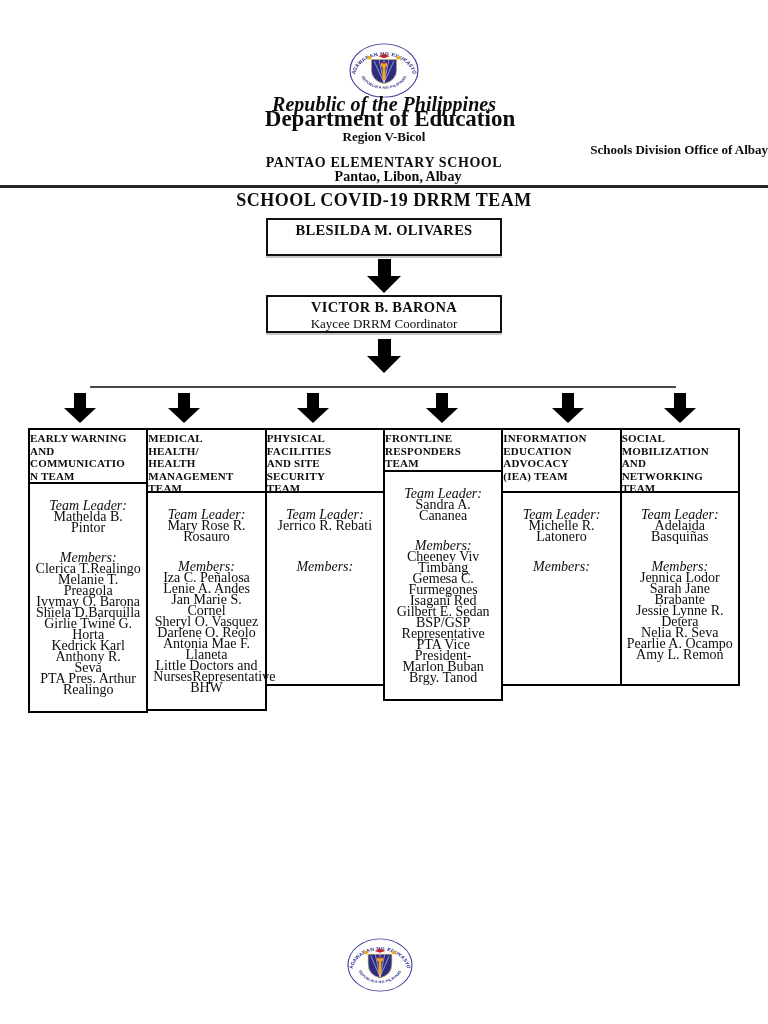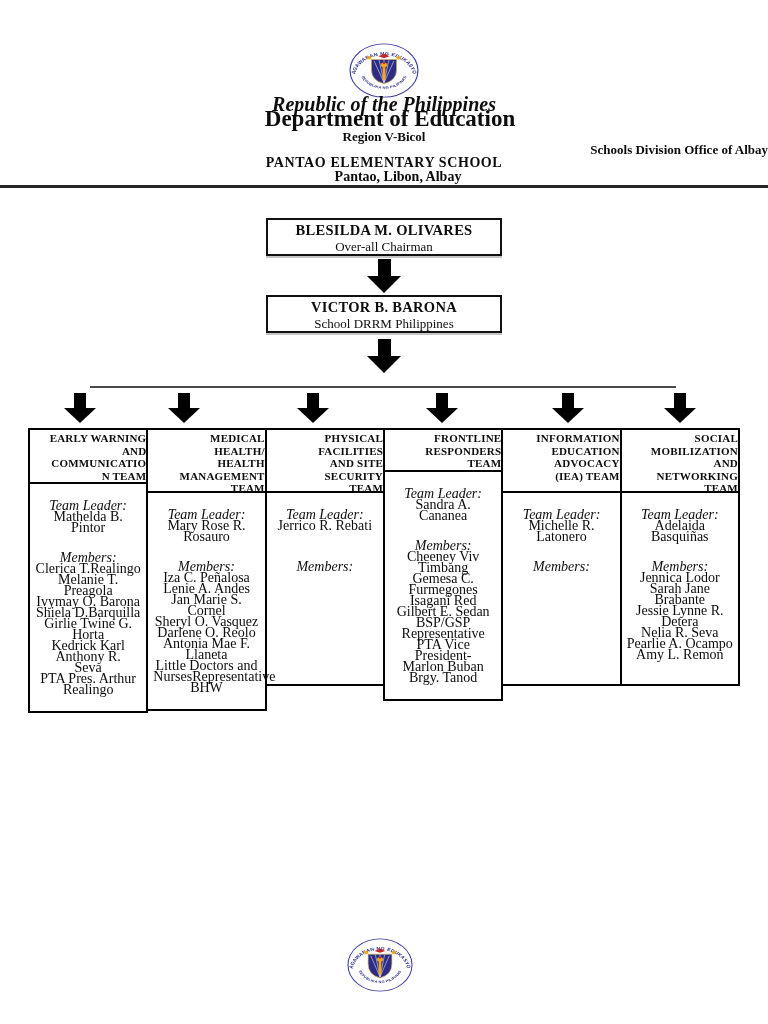--- a/index.html
+++ b/index.html
@@ -38,21 +38,21 @@
   .ba-sm .stem { width:12px; height:15px; }
   .ba-sm .head { border-left-width:16px; border-right-width:16px; border-top-width:15px; }
   .ba-sm { width:32px; top:393px; }
   .ba-c1 { left:64px; }  .ba-c2 { left:168px; } .ba-c3 { left:297px; }
   .ba-c4 { left:426px; } .ba-c5 { left:552px; } .ba-c6 { left:664px; }
 
   
   .teams-table { position:absolute; left:28px; top:428px; width:712px; height:258px; display:flex; }
   .team-col { flex:1 1 0; display:flex; flex-direction:column; margin-left:-2px; min-width:0; }
   .team-col:first-child { margin-left:0; }
-  .team-header { height:65px; border:2px solid #000; text-align:right; font-weight:bold;
+  .team-header { height:65px; border:2px solid #000; text-align:left; font-weight:bold;
                  font-size:11px; line-height:12.5px; white-space:pre-line; padding-top:2px; letter-spacing:0.2px; }
   .team-body { flex:1 1 auto; border:2px solid #000; border-top:none; padding:16px 5px;
                font-size:14px; line-height:11px; text-align:center; }
   .leader-block { height:52px; }
   .cell-label { font-style:italic; }
   .member-lines { white-space:pre-line; }
 </style>
 </head>
 <body>
 
@@ -81,34 +81,34 @@
   <div class="letterhead">
     <div class="lh-republic">Republic of the Philippines</div>
     <div class="lh-department">Department of Education</div>
     <div class="lh-region">Region V-Bicol</div>
     <div class="lh-division">Schools Division Office of Albay</div>
     <div class="lh-school">PANTAO ELEMENTARY SCHOOL</div>
     <div class="lh-address">Pantao, Libon, Albay</div>
   </div>
   <div class="header-rule"></div>
 
+  <div class="doc-title">SCHOOL COVID-19 DRRM TEAM</div>
 
   <div class="org-box box-chairman">
     <div class="org-name">BLESILDA M. OLIVARES</div>
-    <div class="org-role">Over-all Chairman</div>
   </div>
 
   <div class="block-arrow arrow-1">
     <div class="stem"></div>
       <div class="head"></div>
   </div>
 
   <div class="org-box box-coordinator">
     <div class="org-name">VICTOR B. BARONA</div>
-    <div class="org-role">School DRRM Philippines</div>
+    <div class="org-role">Kaycee DRRM Coordinator</div>
   </div>
 
   <div class="block-arrow arrow-2">
     <div class="stem"></div>
       <div class="head"></div>
   </div>
 
   <div class="branch-line"></div>
 
   <div class="block-arrow ba-sm ba-c1">

